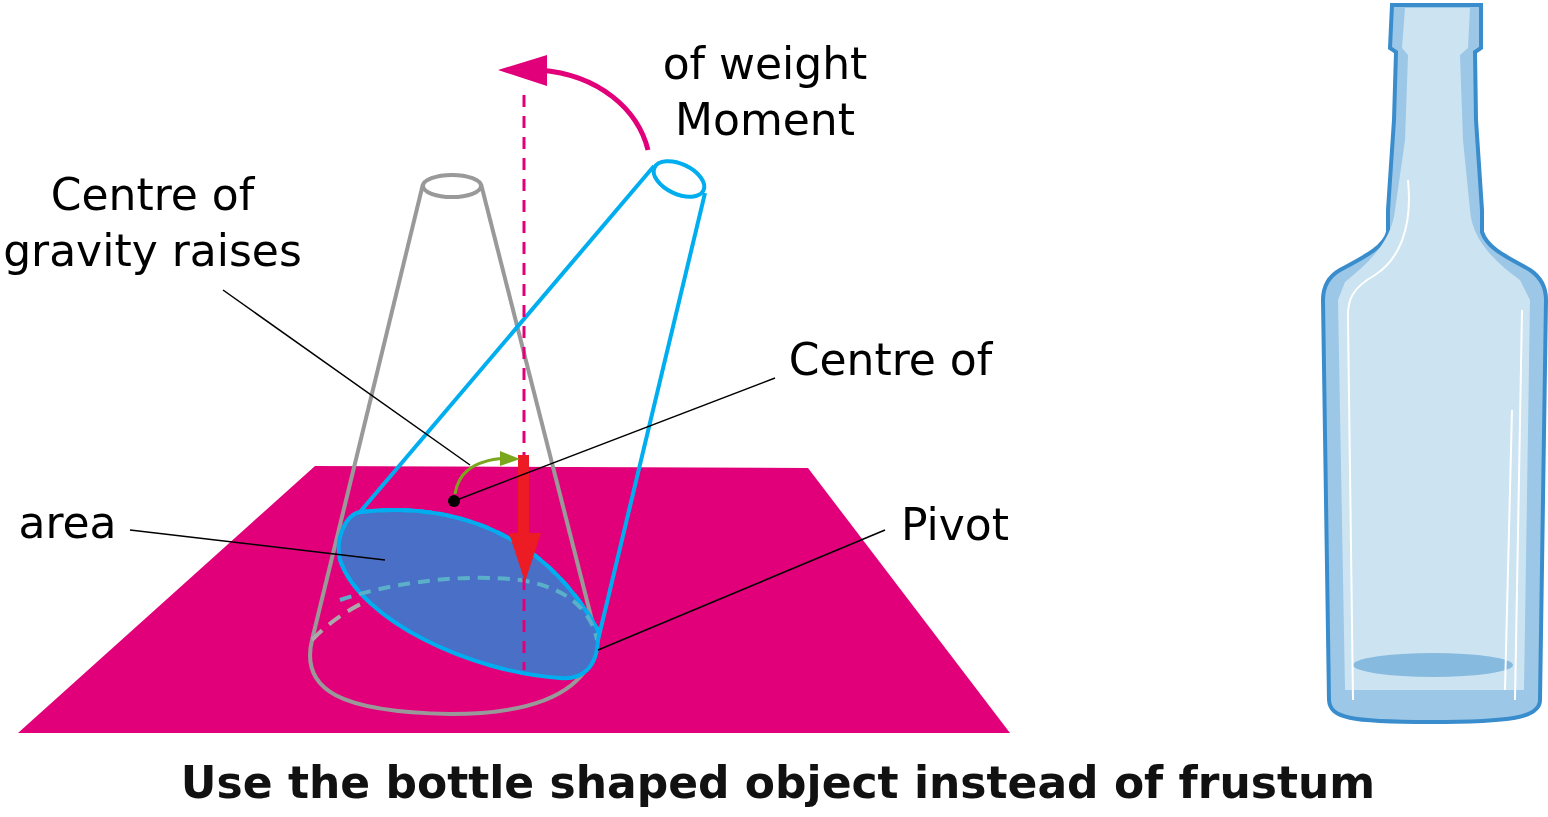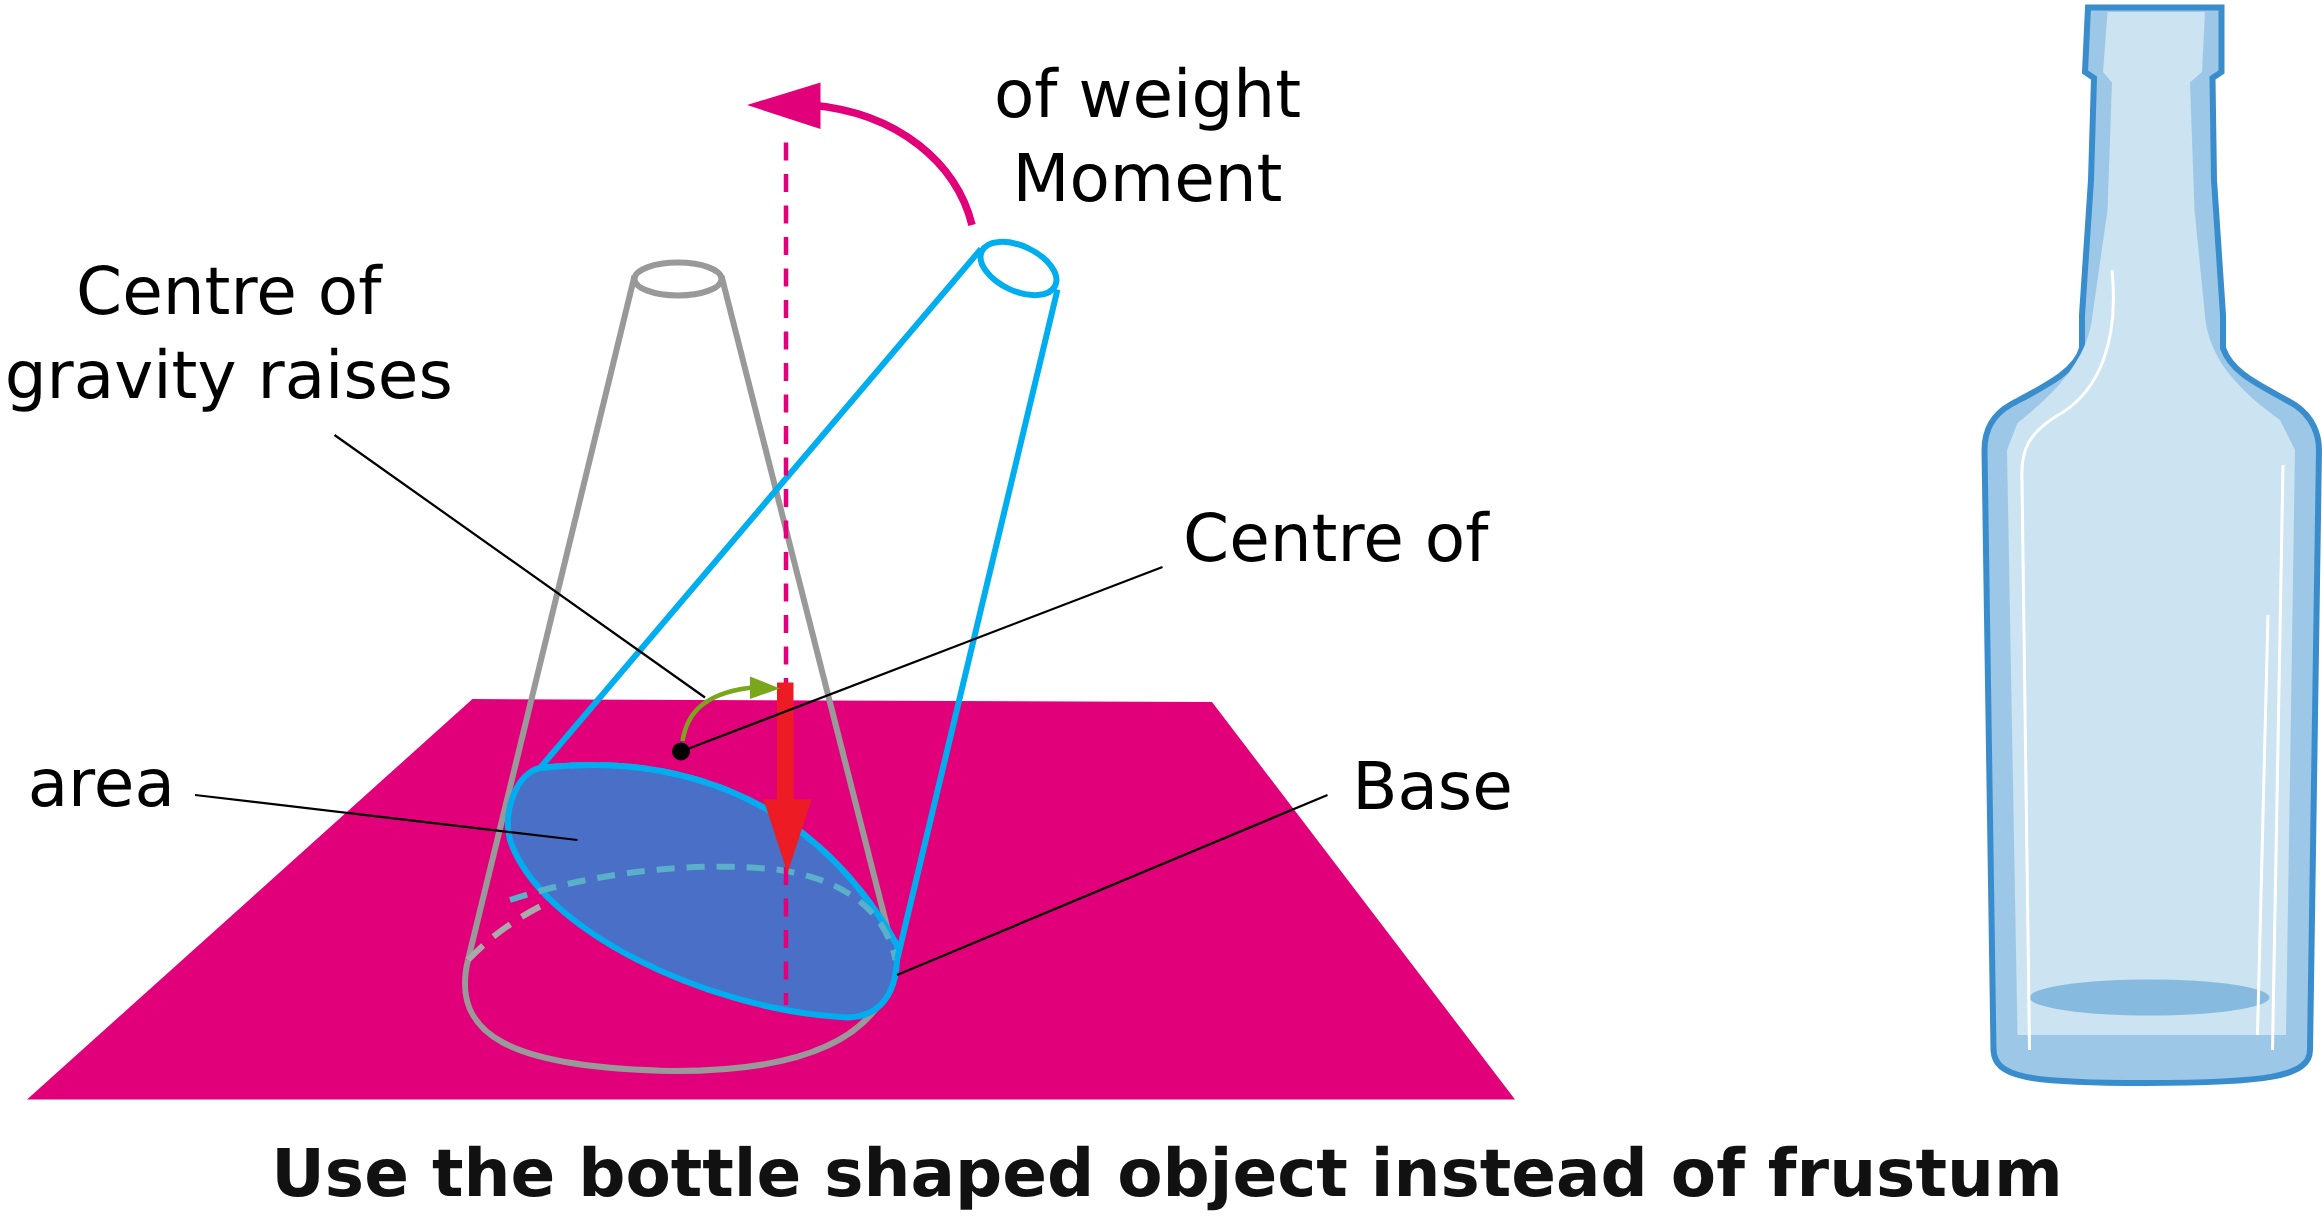--- a/index.html
+++ b/index.html
@@ -83,15 +83,15 @@
 </div>
 
 <div class="lbl" style="left:778px; top:332px; width:225px;">
   <div>Centre of</div>
 </div>
 
 <div class="lbl" style="left:5px; top:495px; width:125px;">
   <div>area</div>
 </div>
 
-<div class="lbl" style="left:890px; top:497px; width:130px;">Base</div>
+<div class="lbl" style="left:890px; top:497px; width:130px;">Pivot</div>
 
 <div class="caption">Use the bottle shaped object instead of frustum</div>
 
 </body></html>

